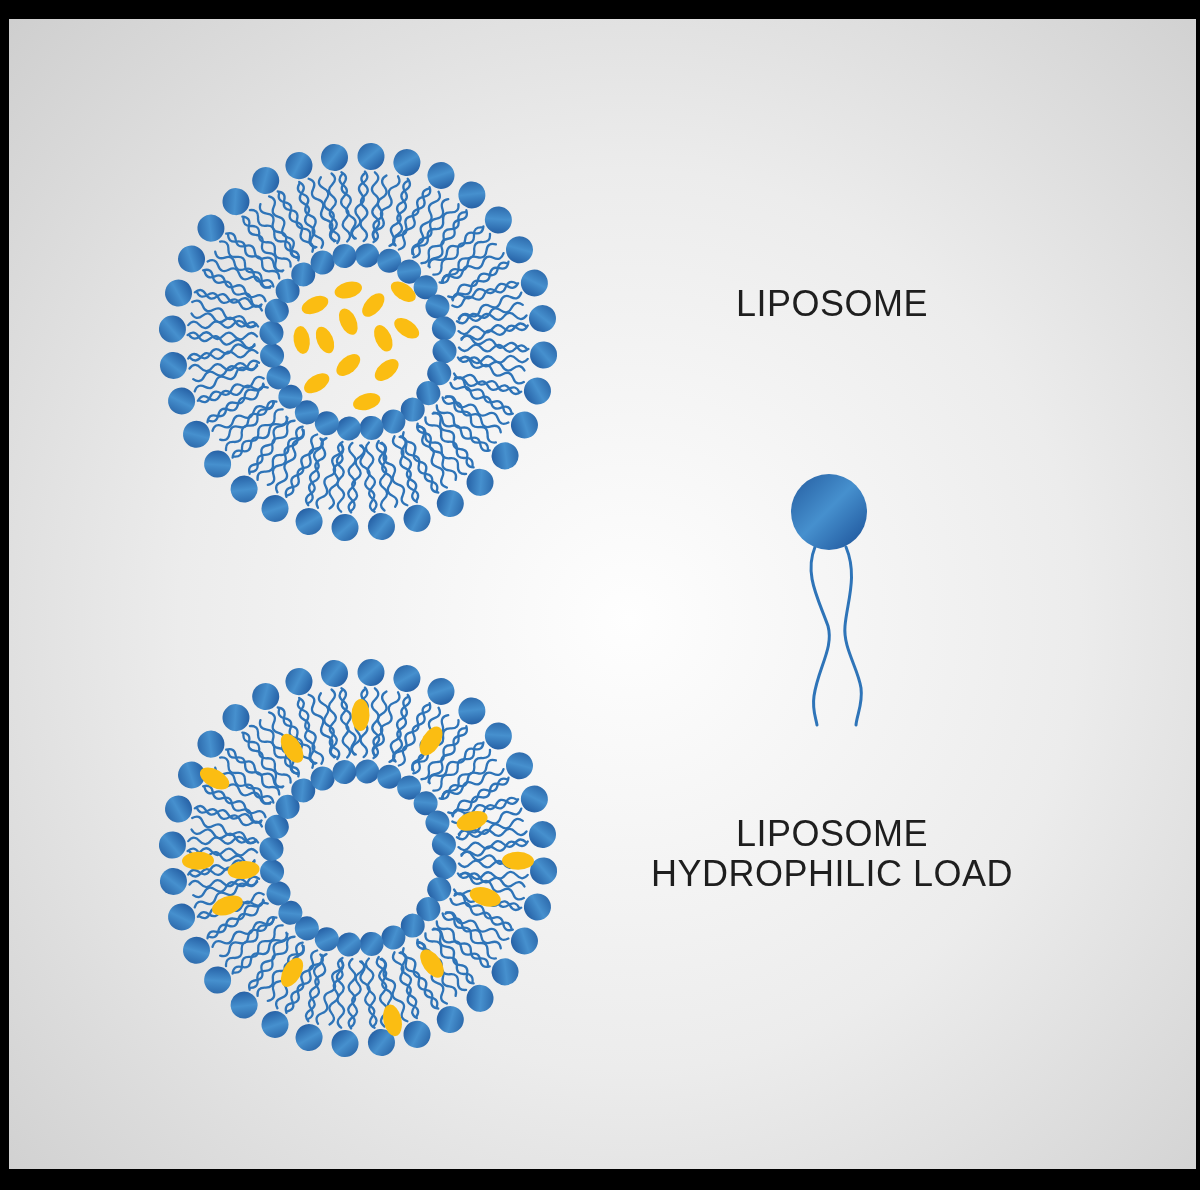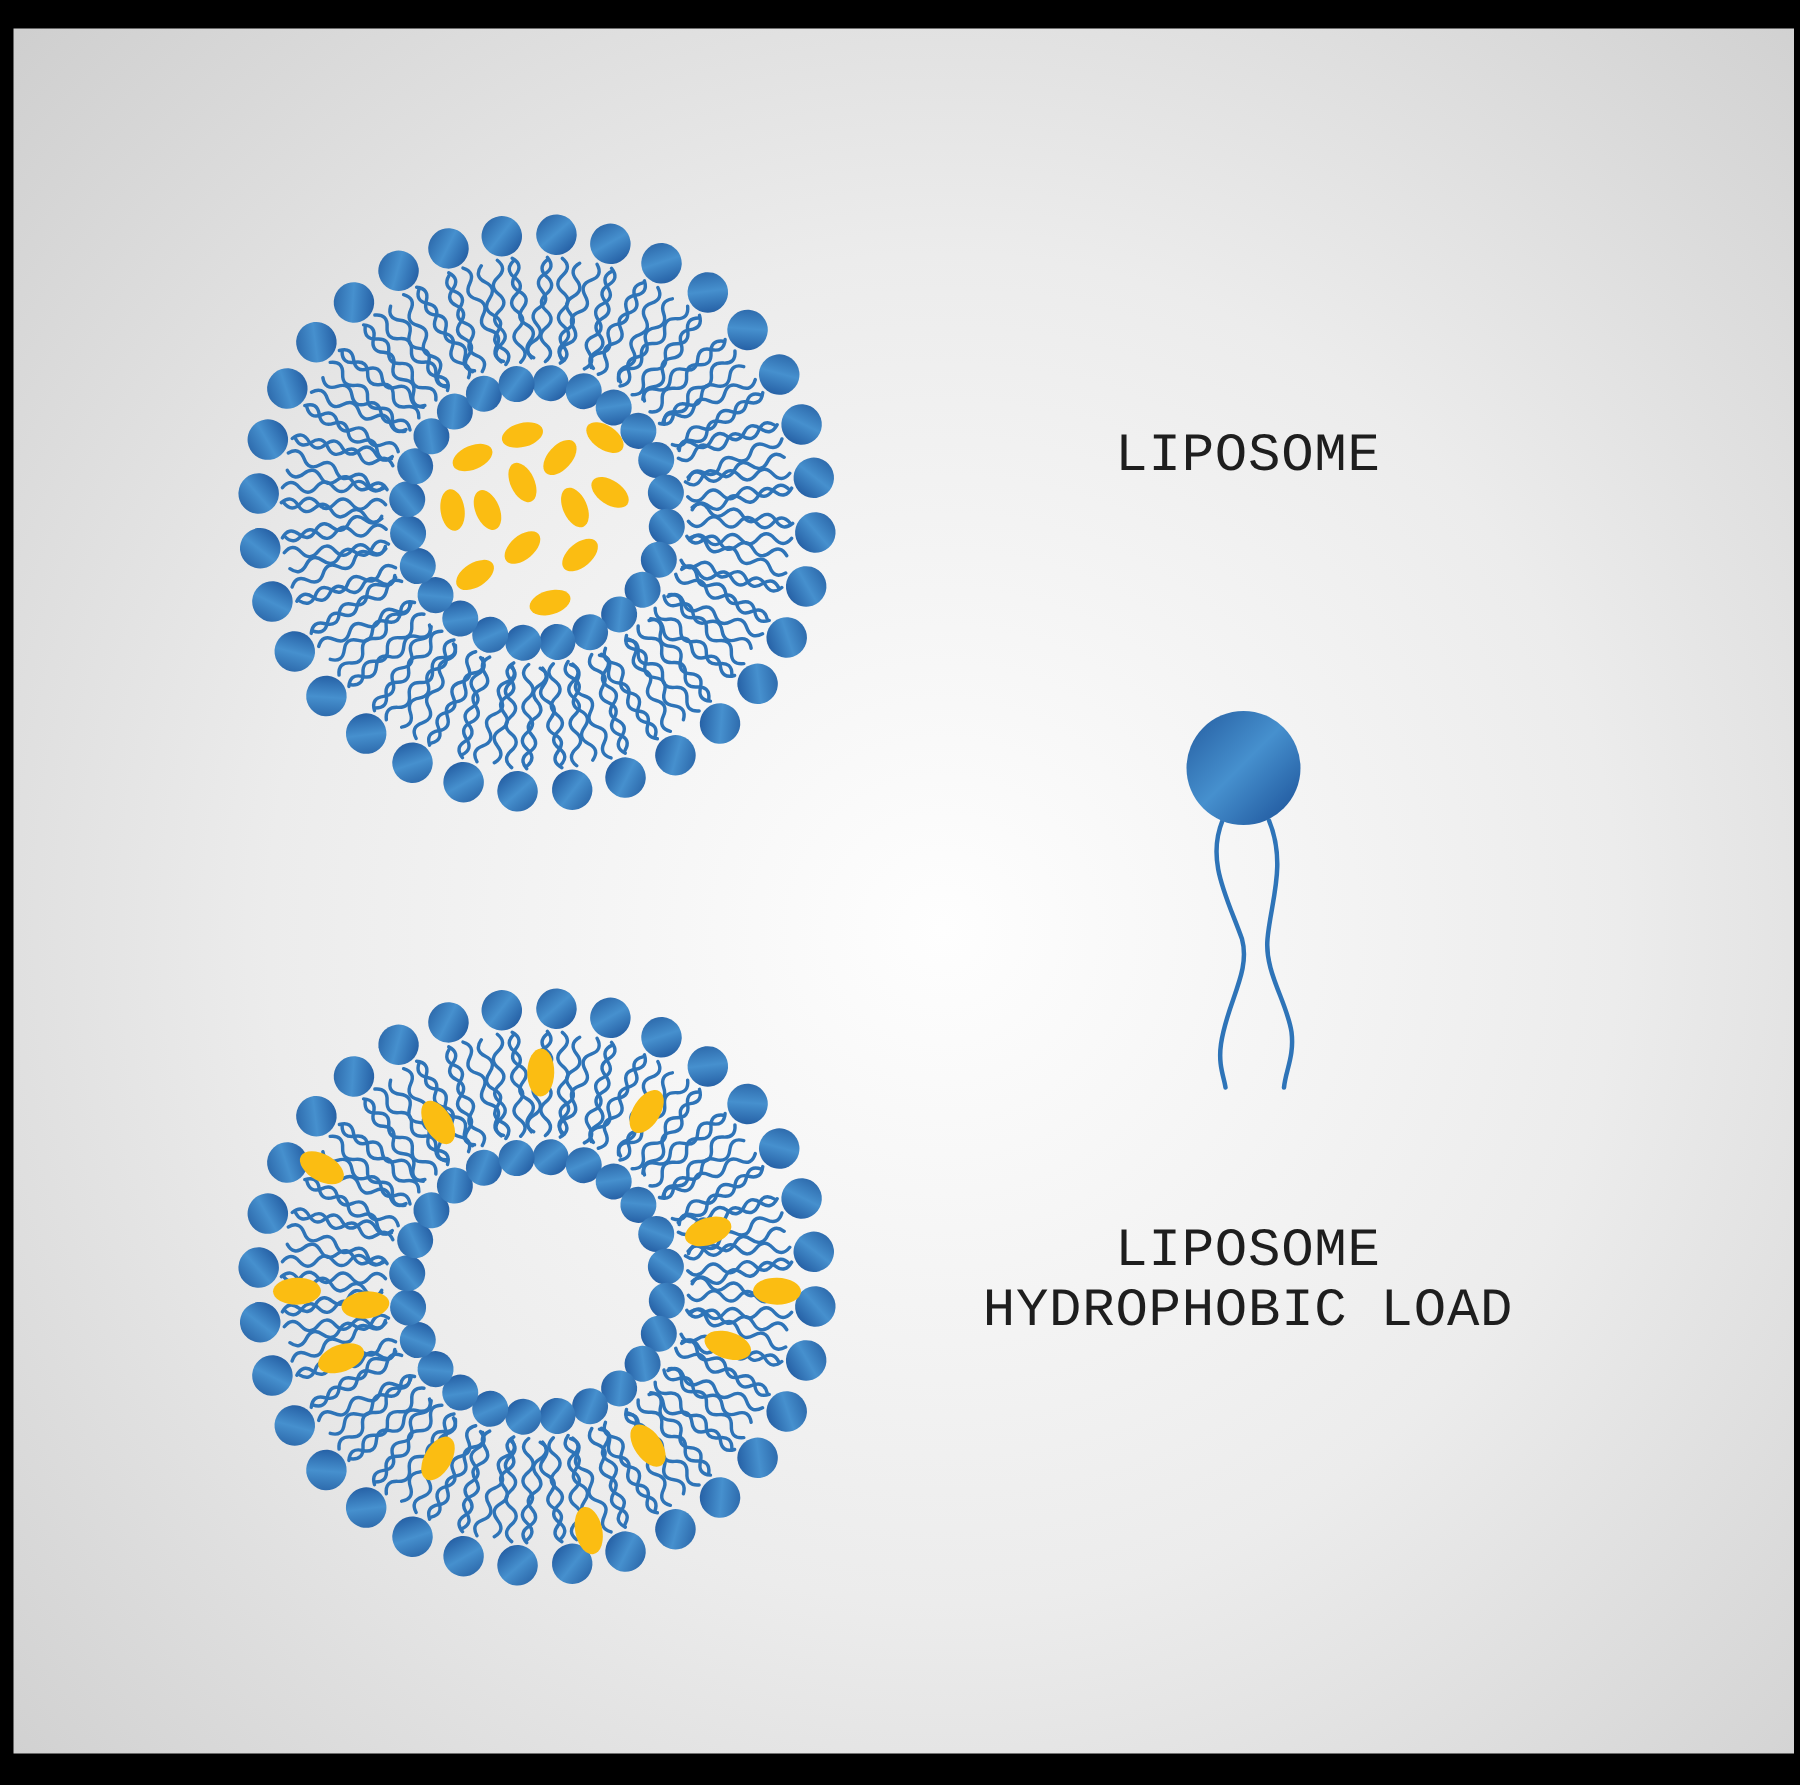--- a/index.html
+++ b/index.html
@@ -2,21 +2,21 @@
 <html><head>
 <meta charset="utf-8">
 <style>
   html,body{margin:0;padding:0;background:#000;}
   .page{position:relative;width:1200px;height:1190px;background:#000;overflow:hidden;
         font-family:"Liberation Sans",sans-serif;}
   .canvas{position:absolute;left:9px;top:19px;right:4px;bottom:21px;
           background:radial-gradient(circle 1000px at 620px 600px,#fefefe 0%,#ececec 45%,#c5c5c5 100%);}
   svg.diagram{position:absolute;left:0;top:0;width:1200px;height:1190px;display:block;}
   .fig-label{position:absolute;width:560px;left:552px;text-align:center;
-             font-family:Liberation Mono, monospace;font-size:36px;line-height:40px;
+             font-family:Liberation Sans, sans-serif;font-size:36px;line-height:40px;
              color:#1e1e1e;letter-spacing:0.5px;}
   #label-hydrophobic{top:284px;}
   #label-hydrophilic{top:814px;}
 </style>
 </head>
 <body>
 
 <div class="page">
   <div class="canvas"></div>
 
@@ -624,15 +624,15 @@
         <circle cx="829" cy="512" r="38" fill="url(#headGrad)"></circle>
       </g>
     </svg>
 
   <div class="fig-label" id="label-hydrophobic">
     <div>LIPOSOME</div>
   </div>
 
   <div class="fig-label" id="label-hydrophilic">
     <div>LIPOSOME</div>
-    <div>HYDROPHOBIC LOAD</div>
+    <div>HYDROPHILIC LOAD</div>
   </div>
 </div>
 
 </body></html>

